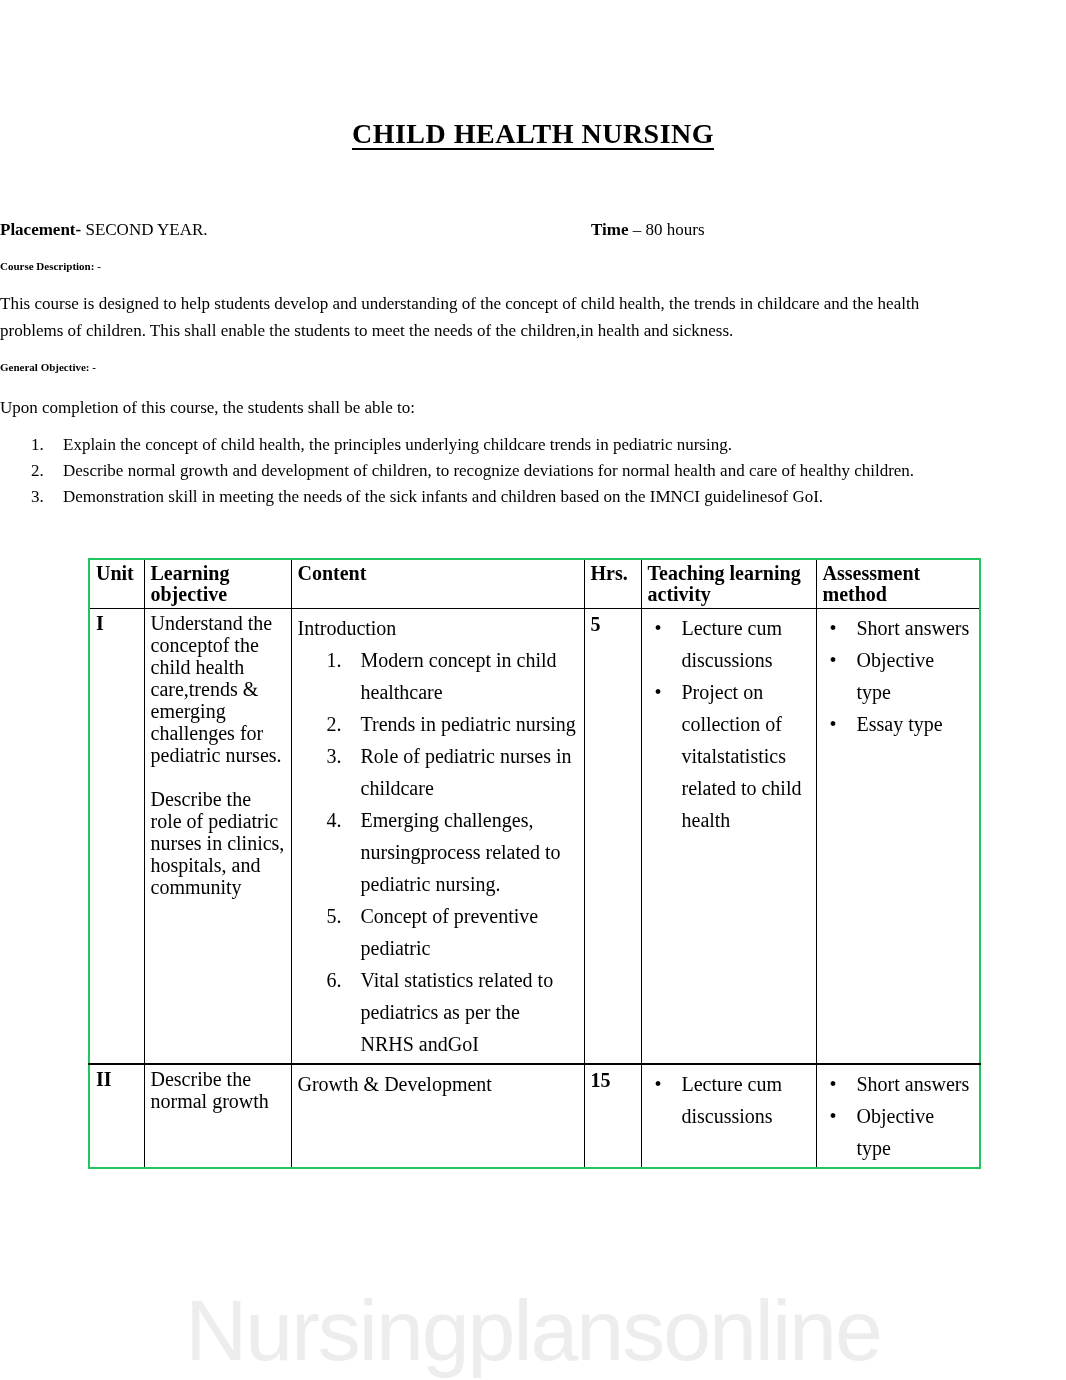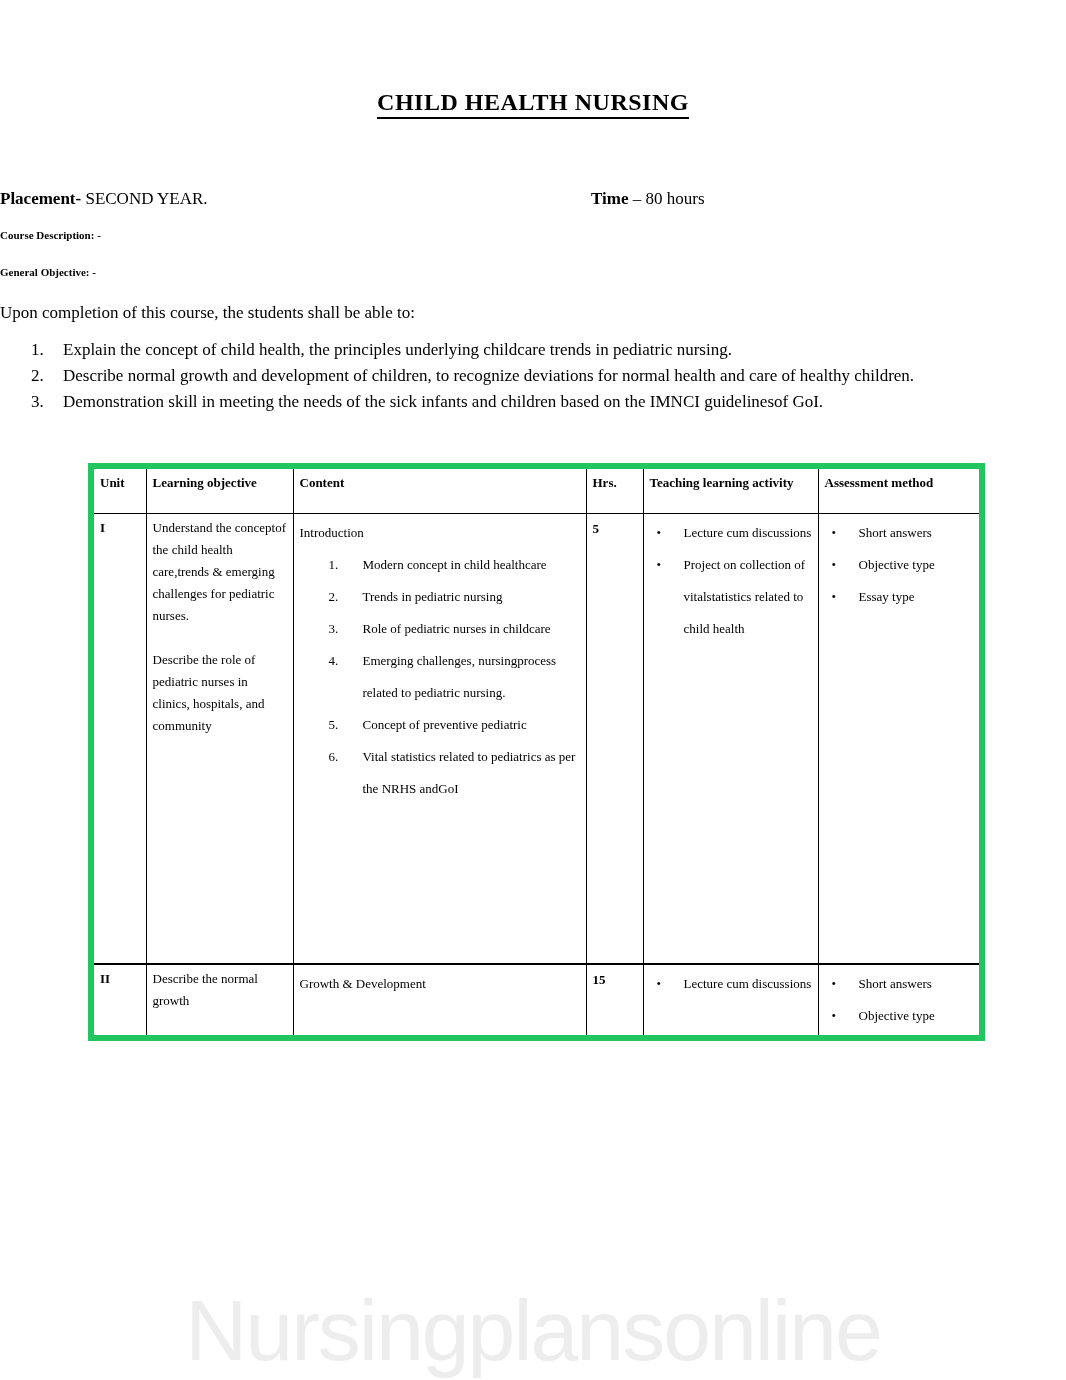--- a/index.html
+++ b/index.html
@@ -8,23 +8,23 @@
     position: relative;
     width: 1066px;
     height: 1380px;
     background: #ffffff;
     color: #000000;
     font-family: "Liberation Serif", serif;
     overflow: hidden;
     margin: 0 auto;
   }
   .title {
-    padding-top: 89px;
+    padding-top: 120px;
     text-align: center;
-    font-size: 24px;
+    font-size: 28px;
     font-weight: 700;
     letter-spacing: 0.5px;
     line-height: 27px;
   }
   .title-text {
     display: inline-block;
     border-bottom: 2px solid #000;
     padding-bottom: 1px;
   }
   .content {
@@ -73,22 +73,22 @@
     content: counter(obj) ".";
     position: absolute;
     left: 31px;
   }
   table.syllabus {
     border-collapse: collapse;
     table-layout: fixed;
     width: 891px;
     margin-left: 88px;
     margin-top: 48px;
-    border: 6px solid #22c55e;
-    font-size: 13px;
+    border: 2px solid #22c55e;
+    font-size: 20px;
   }
   table.syllabus th, table.syllabus td {
     border: 1px solid #000;
     vertical-align: top;
     text-align: left;
     padding: 3px 6px;
   }
   thead tr { height: 47px; }
   thead th {
     font-weight: 700;
@@ -141,20 +141,21 @@
 
   <div class="content">
 
     <div class="meta-row">
       <span class="b">Placement-</span><span> SECOND YEAR.</span>
       <span class="time-block"><span class="b">Time</span><span> – 80 hours</span></span>
     </div>
 
     <h2 class="doc-heading">Course Description: -</h2>
 
+    <p class="body-para">This course is designed to help students develop and understanding of the concept of child health, the trends in childcare and the health problems of children. This shall enable the students to meet the needs of the children,in health and sickness.</p>
 
     <h2 class="doc-heading">General Objective: -</h2>
 
     <p class="intro-line">Upon completion of this course, the students shall be able to:</p>
 
     <ol class="objectives-list">
         <li>Explain the concept of child health, the principles underlying childcare trends in pediatric nursing.</li>
         <li>Describe normal growth and development of children, to recognize deviations for normal health and care of healthy children.</li>
         <li>Demonstration skill in meeting the needs of the sick infants and children based on the IMNCI guidelinesof GoI.</li>
       </ol>

